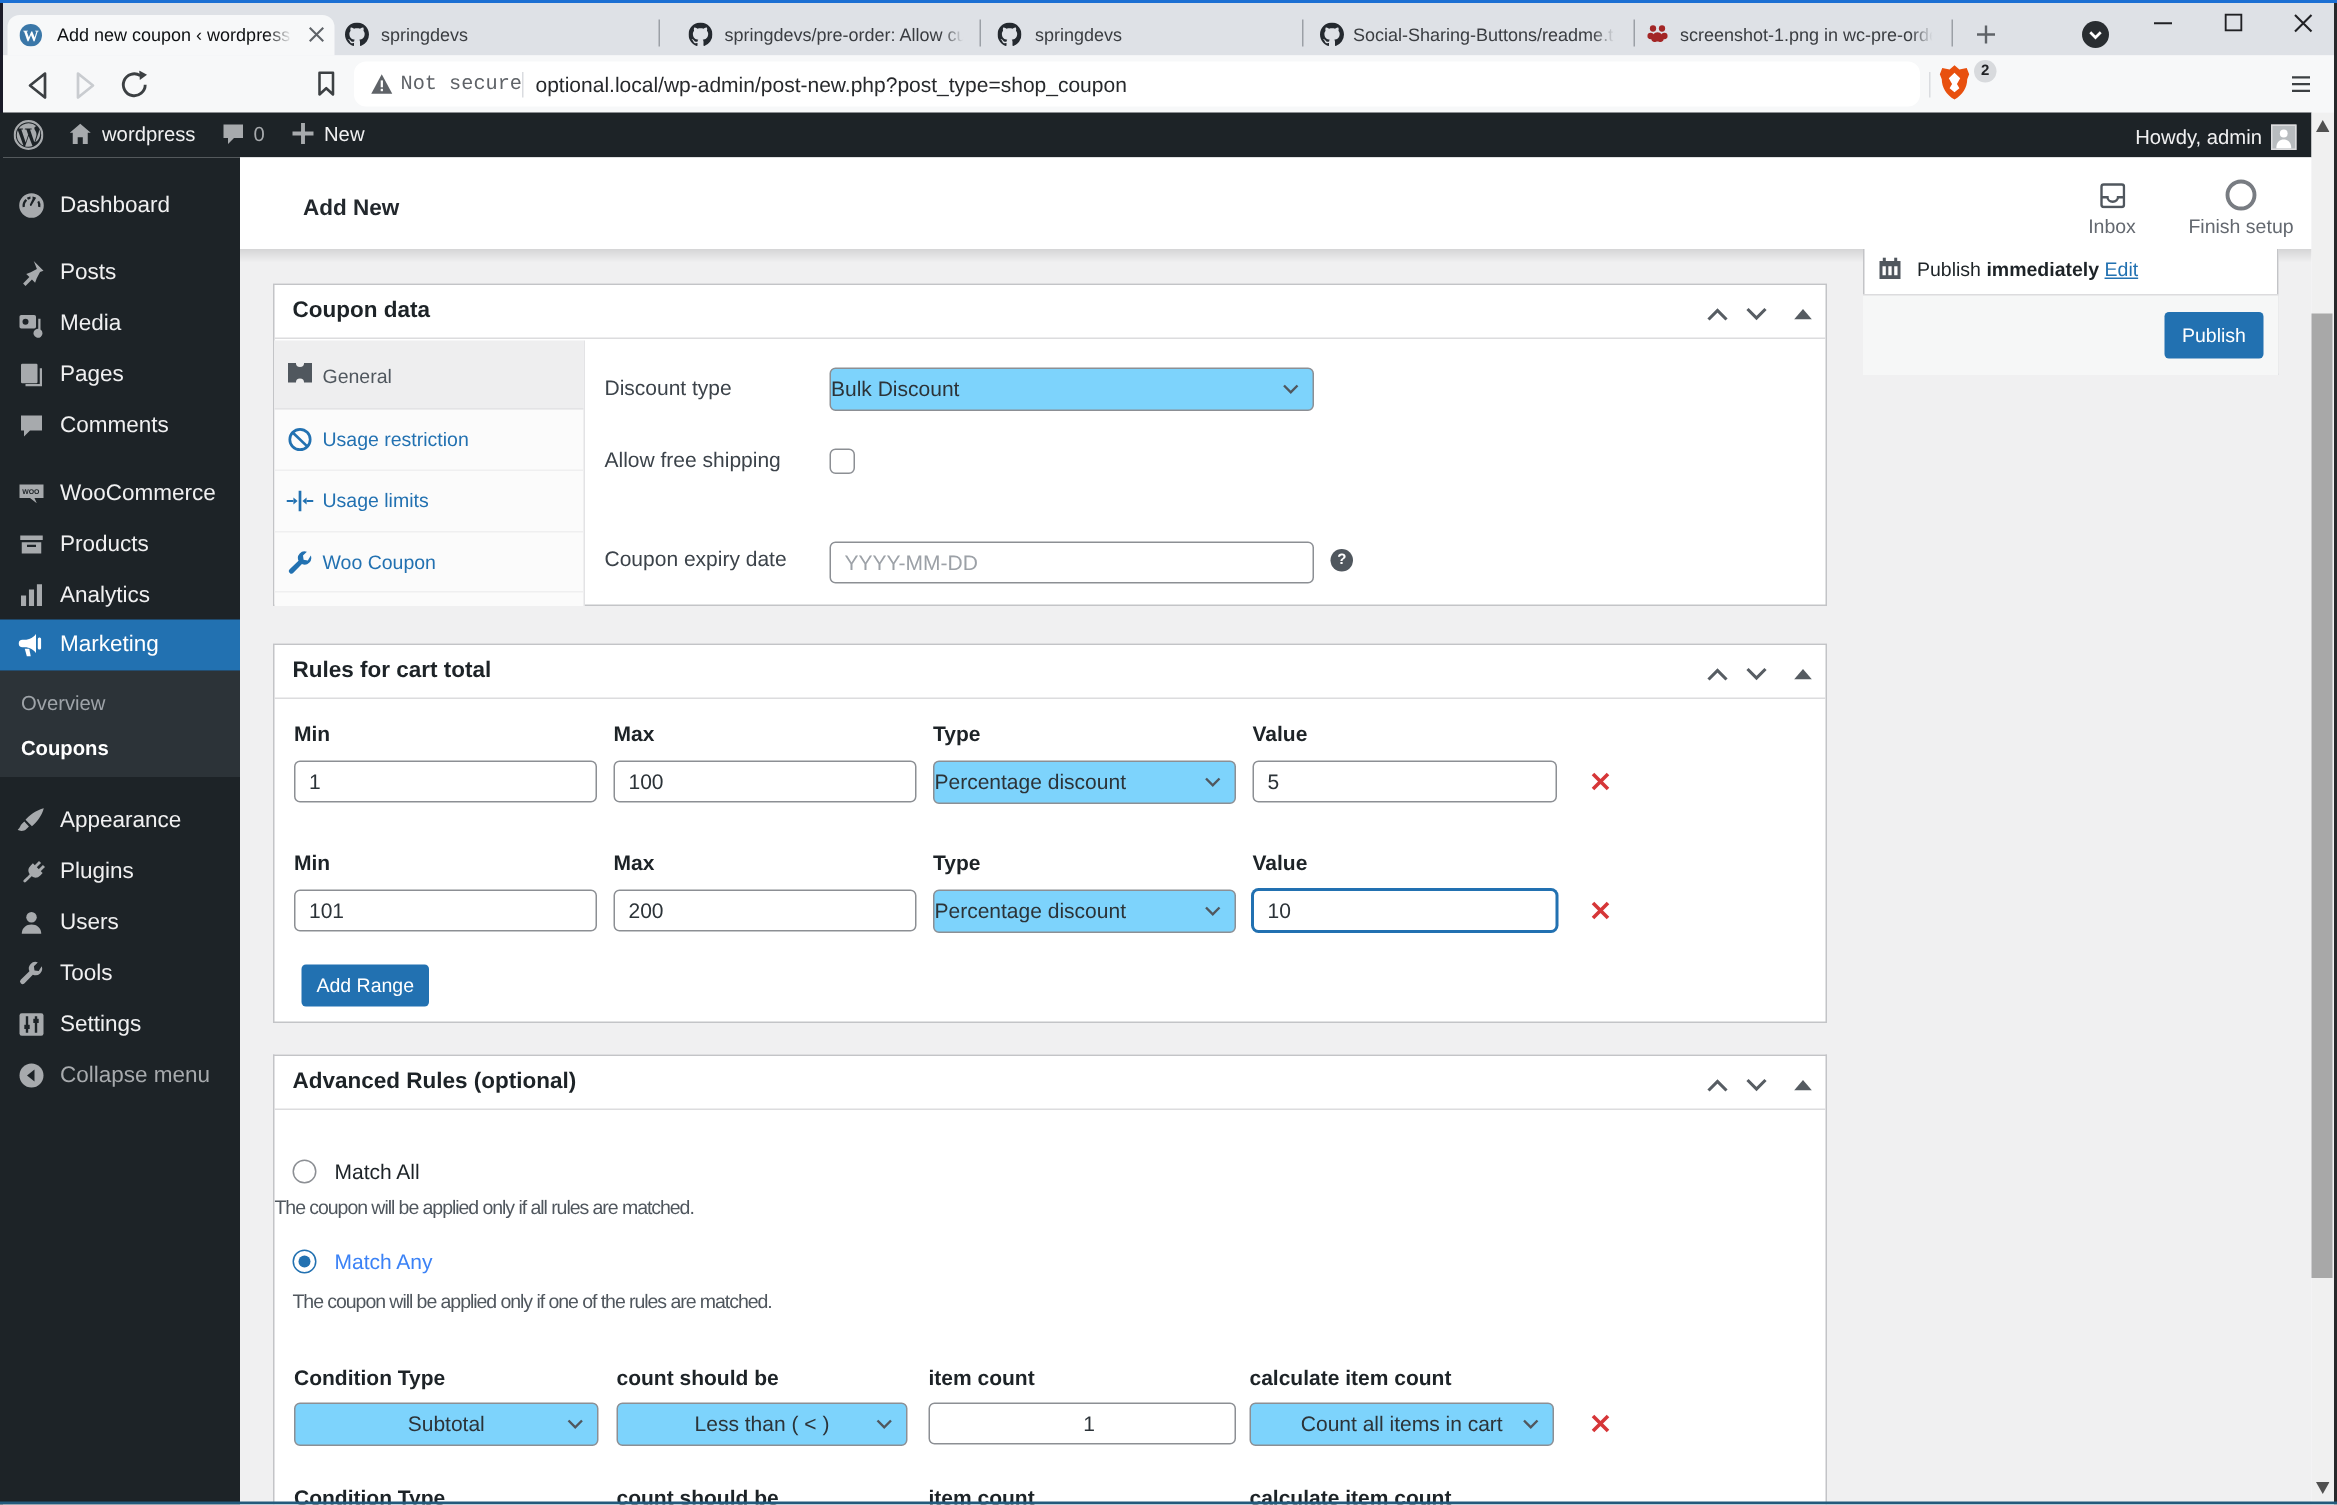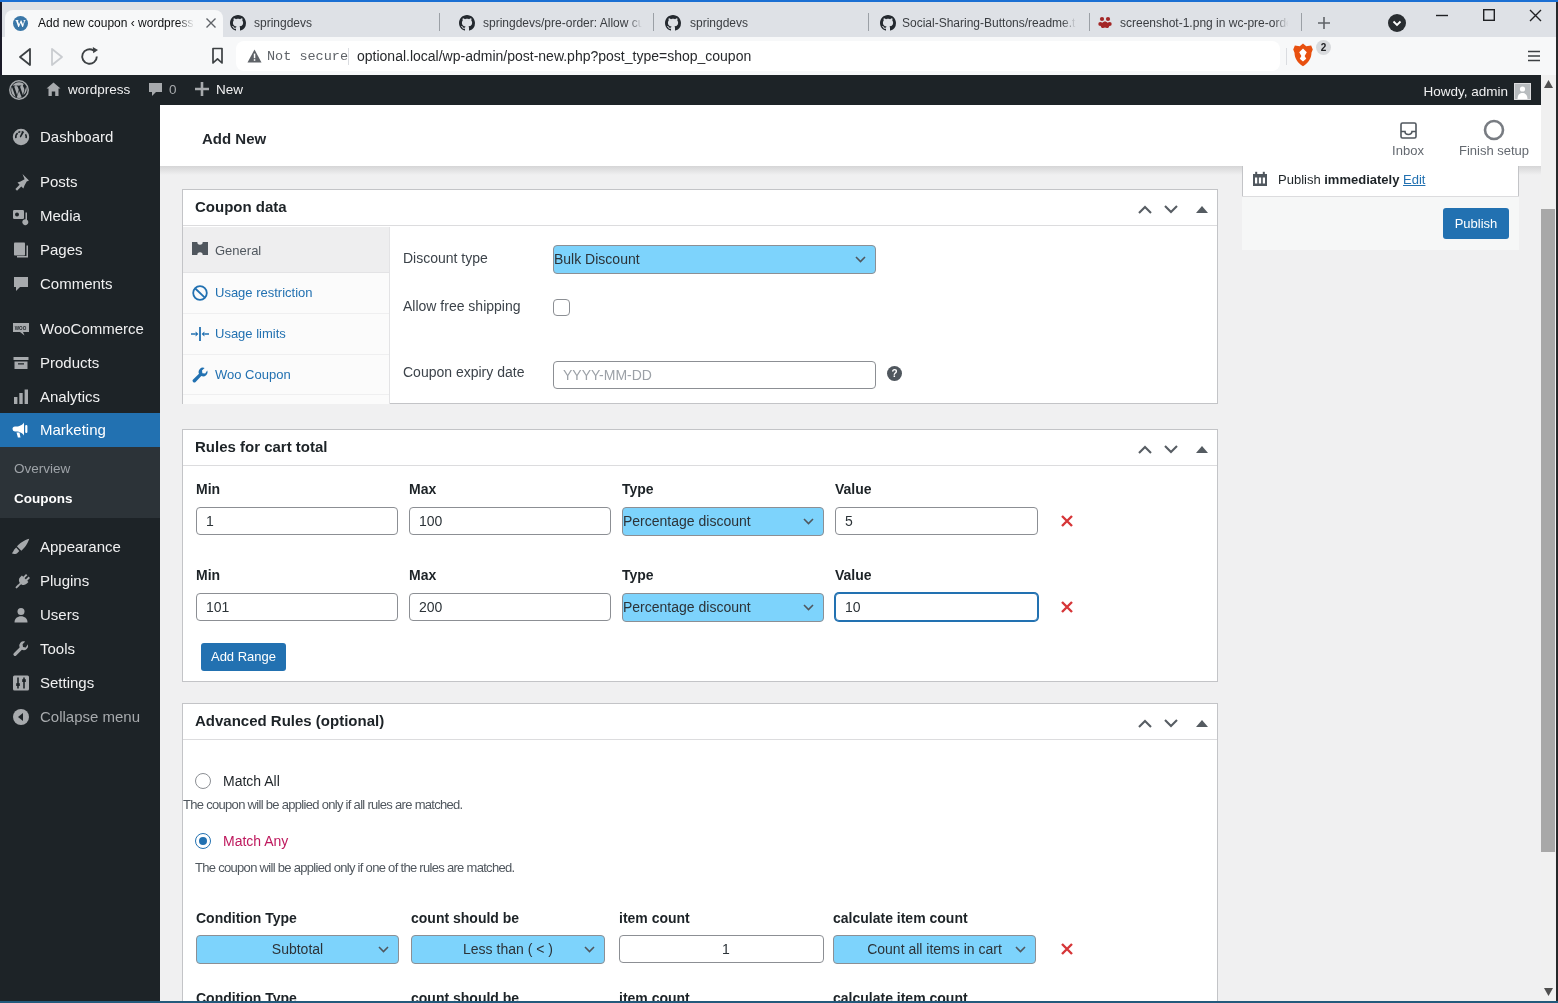--- a/index.html
+++ b/index.html
@@ -413,21 +413,21 @@
       <path d="M1 1 L7 7 L13 1" fill="none" stroke="#575d63" stroke-width="2.1"></path>
     </svg>
   <svg class="abs" style="left:1013px;top:16px" width="12" height="7" viewBox="0 0 12 7">
       <path d="M6 0 L12 7 L0 7 Z" fill="#555b61"></path>
     </svg>
   <div class="abs" style="left:12px;top:69px;width:16px;height:16px;background:#fff;border:1px solid #8c8f94;border-radius:50%;"></div>
   <div class="flbl" style="left:40px;top:69px;color:#1d2327;">Match All</div>
   <div class="help13" style="left:0;top:93px;">The coupon will be applied only if all rules are matched.</div>
   <div class="abs" style="left:12px;top:129px;width:16px;height:16px;background:#fff;border:1px solid #2271b1;border-radius:50%;"></div>
   <div class="abs" style="left:16px;top:133px;width:8px;height:8px;background:#2271b1;border-radius:50%;"></div>
-  <div class="flbl" style="left:40px;top:129px;color:#be185d;">Match Any</div>
+  <div class="flbl" style="left:40px;top:129px;color:#3b82f6;">Match Any</div>
   <div class="help13" style="left:12px;top:156px;">The coupon will be applied only if one of the rules are matched.</div>
   <div class="blbl" style="left:13px;top:206px;">Condition Type</div>
   <div class="blbl" style="left:228px;top:206px;">count should be</div>
   <div class="blbl" style="left:436px;top:206px;">item count</div>
   <div class="blbl" style="left:650px;top:206px;">calculate item count</div>
   <div class="selbox" style="left:13px;top:231px;width:203px;">Subtotal<svg class="chev" viewBox="0 0 11 7">
         <path d="M1 1 L5.5 5.5 L10 1" fill="none" stroke="#50575e" stroke-width="1.6"></path>
       </svg></div>
   <div class="selbox" style="left:228px;top:231px;width:194px;">Less than ( &lt; )<svg class="chev" viewBox="0 0 11 7">
         <path d="M1 1 L5.5 5.5 L10 1" fill="none" stroke="#50575e" stroke-width="1.6"></path>

